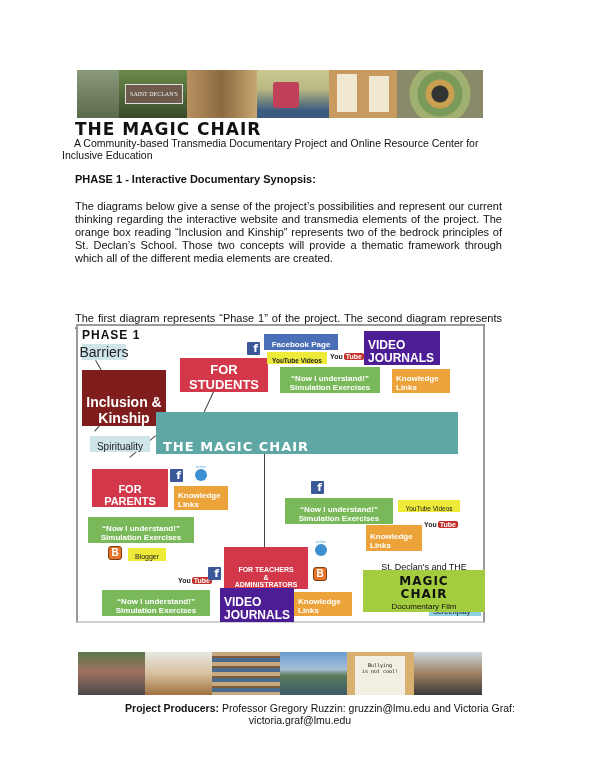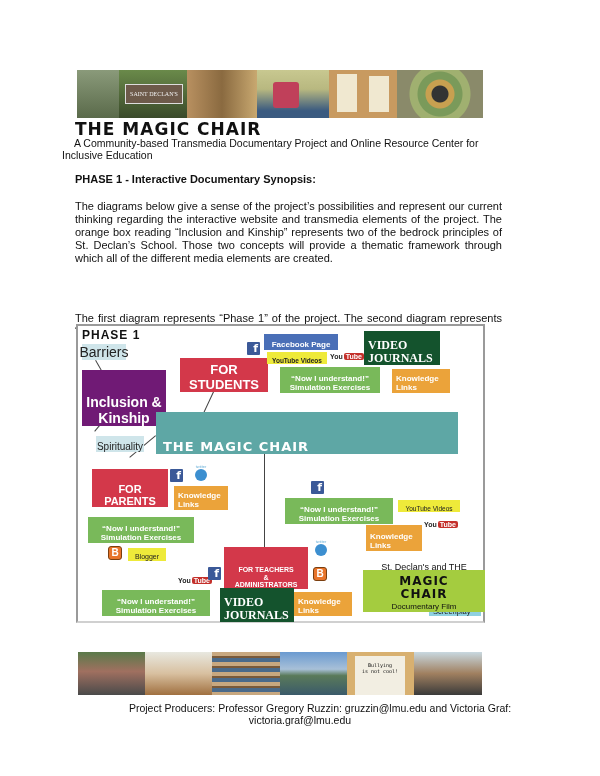--- a/index.html
+++ b/index.html
@@ -25,24 +25,24 @@
   .para { left: 75px; width: 427px; font-size: 11px; line-height: 13px; text-align: justify; }
   .p1 { top: 200px; }
   .p2 { top: 273px; margin-top: 39px; }
 
   
   .diagram { position: absolute; left: 76px; top: 324px; width: 409px; height: 299px;
     border: 2px solid #9a9a9a; border-bottom-color:#d0d0d0; background: #fff; }
   .box { position: absolute; color: #fff; font-weight: bold; text-align: center; display: flex;
     flex-direction: column; justify-content: flex-end; align-items: center; line-height: 1.1; }
   .red { background: #d3384a; }
-  .orange { background: #701a75; }
+  .orange { background: #7f1d1d; }
   .amber { background: #eba33a; }
   .green { background: #79b95a; }
-  .purple { background: #14532d; font-family: Liberation Serif, serif; }
+  .purple { background: #4c1d95; }
   .teal { background: #5ea7a5; }
   .lightblue { background: #cfe5ea; color: #222; font-weight: normal; }
   .cyan { background: #8fd0e0; color: #222; font-weight: normal; margin-top: 44px; }
   .yellow { background: #eeea3a; color: #222; }
   .lime { background: #a4cc3f; color: #111; font-weight: normal; }
   .fbblue { background: #4a6fb7; }
 
   .fb-icon { position: absolute; width: 13px; height: 13px; background: #3b5998; color: #fff;
     font-size: 11px; font-weight: bold; font-family: "DejaVu Sans", sans-serif; text-align: right; padding-right: 2px; line-height: 14px; border-radius: 1px; }
   .yt-icon { position: absolute; font-size: 7px; font-weight: bold; display: flex; align-items: center; }
@@ -51,21 +51,21 @@
   .tw-icon { position: absolute; width: 18px; height: 20px; }
   .tw-icon .tw-label { position: absolute; top: 0; left: 0; width: 100%; font-size: 4px; color: #6ab0d8; text-align: center; }
   .tw-icon .tw-bird { position: absolute; top: 5px; left: 3px; width: 12px; height: 12px; border-radius: 50%; background: #3c8fd0; }
   .blogger-icon { position: absolute; width: 14px; height: 14px; border-radius: 3px; background: #e8742a; border: 1px solid #7a3f10;
     color: #fff; font-size: 10px; font-weight: bold; text-align: center; line-height: 12px; }
 
   .line { position: absolute; height: 1px; background: #444; transform-origin: 0 0; }
 
   
   .footer-credit { left: 60px; top: 702px; width: 480px; text-align: center; font-size: 10.5px; line-height: 12px; }
-  .footer-credit b { font-weight: normal; padding-left: 40px; }
+  .footer-credit b { font-weight: bold; padding-left: 40px; }
 </style>
 </head>
 <body>
 
 <div class="photo-strip" style="left:77px; top:70px; width:406px; height:48px;">
   <div class="photo" style="width:42px; background: linear-gradient(180deg,#8a9a7a,#5a6a4a);"></div>
   <div class="photo" style="width:68px; background: linear-gradient(180deg,#6a8a4a,#3a4a2a); position:relative;">
     <div style="position:absolute; left:6px; top:14px; width:58px; height:20px; background:#6d5a4a; border:1px solid #ddd; color:#eee; font-family:'Liberation Serif',serif; font-size:6px; display:flex; align-items:center; justify-content:center;">SAINT DECLAN'S</div>
   </div>
   <div class="photo" style="width:70px; background: linear-gradient(90deg,#b89060,#8a6a40 50%,#c8a870);"></div>
@@ -99,21 +99,21 @@
 
   <div class="box lightblue" style="left:4px; top:18px; width:44px; height:16px; font-size:14px;">
     <span>Barriers</span>
   </div>
 
   <div class="box orange" style="left:4px; top:44px; width:84px; height:56px; font-size:14px;">
     <span>Inclusion &amp;</span>
     <span>Kinship</span>
   </div>
 
-  <div class="box lightblue" style="left:18px; top:110px; width:48px; height:16px; font-size:10px;">
+  <div class="box lightblue" style="left:12px; top:110px; width:60px; height:16px; font-size:10px;">
     <span>Spirituality</span>
   </div>
 
   <div class="box red" style="left:102px; top:32px; width:88px; height:34px; font-size:13px;">
     <span>FOR</span>
     <span>STUDENTS</span>
   </div>
   <div class="fb-icon" style="left:169px; top:16px;">f</div>
   <div class="box fbblue" style="left:186px; top:8px; width:74px; height:16px; font-size:8px;">
     <span>Facebook Page</span>

